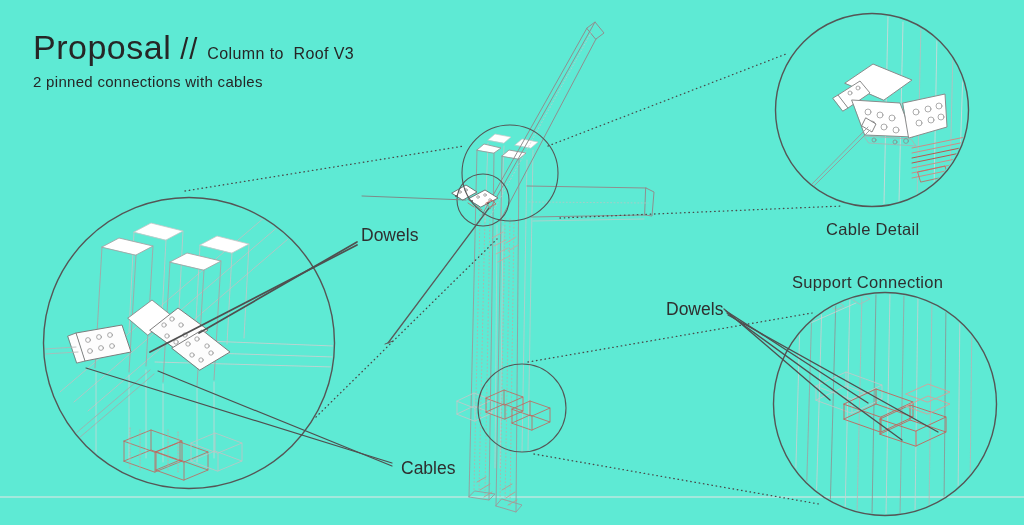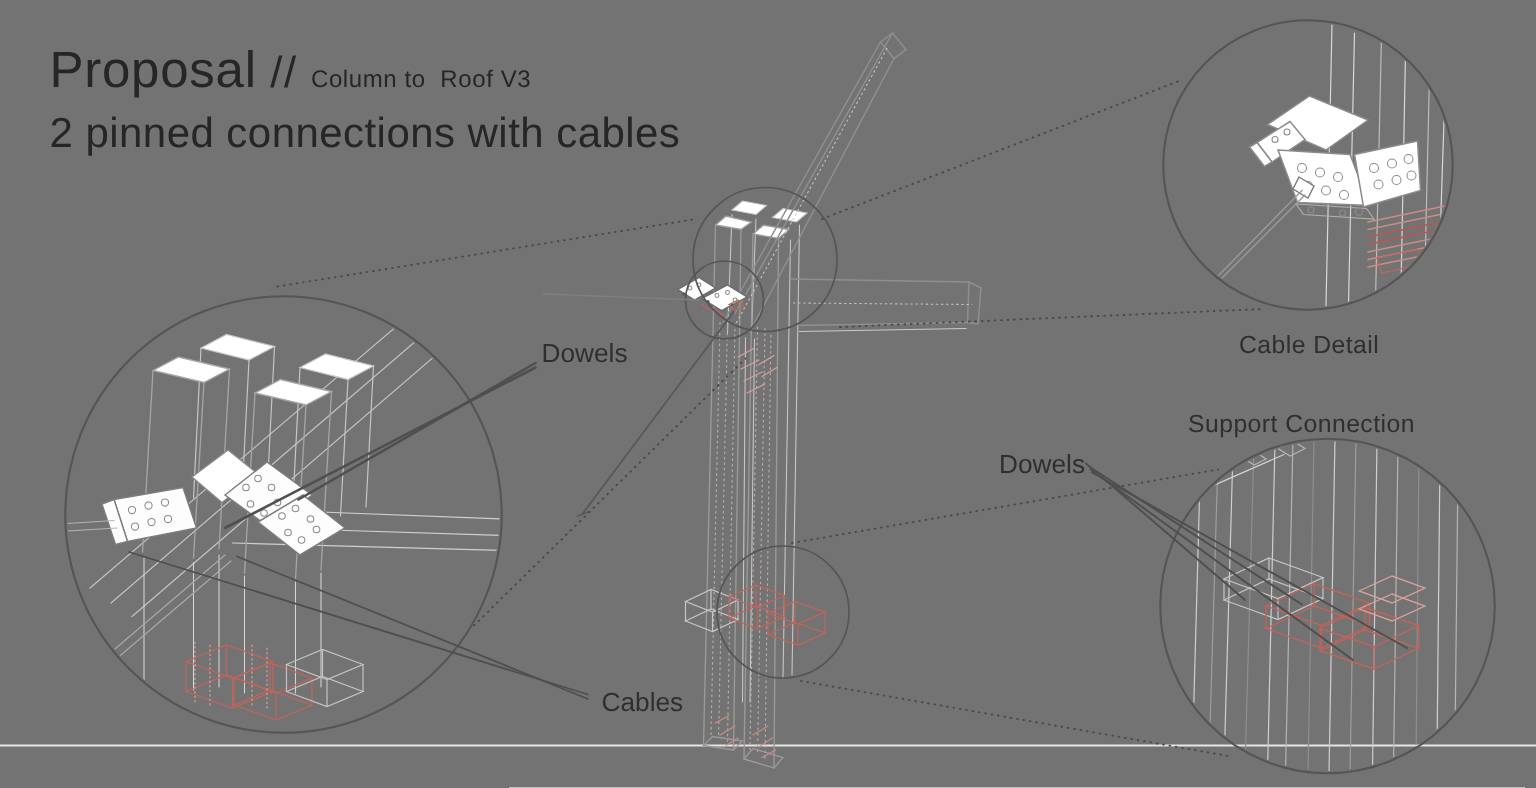--- a/index.html
+++ b/index.html
@@ -1,23 +1,23 @@
 <!DOCTYPE html>
 <html><head>
 <meta charset="utf-8">
 <style>
   html,body{margin:0;padding:0;background:#ffffff;}
-  .stage{position:relative;width:1024px;height:525px;background:#737373;overflow:hidden;
+  .stage{position:relative;width:1024px;height:525px;background:#5eead4;overflow:hidden;
          font-family:"Liberation Sans",sans-serif;}
   .title-block{position:absolute;left:33px;top:28px;color:#262626;}
   .title-row{display:flex;align-items:baseline;gap:9px;white-space:pre;}
   .t-main{font-size:34px;letter-spacing:.5px;font-weight:400;}
   .t-sep{font-size:29px;font-weight:400;letter-spacing:1px;}
   .t-ctx{font-size:16px;letter-spacing:.4px;}
-  .t-sub{font-size:28px;margin-top:6px;letter-spacing:.3px;}
+  .t-sub{font-size:15px;margin-top:6px;letter-spacing:.3px;}
   svg{position:absolute;left:0;top:0;}
   svg text{font-family:"Liberation Sans",sans-serif;fill:#2f2f2f;}
   .lbl{font-size:17.5px;}
   .lbl-sm{font-size:16.5px;letter-spacing:.3px;}
 </style>
 </head>
 <body>
 
 <div class="stage">
 

